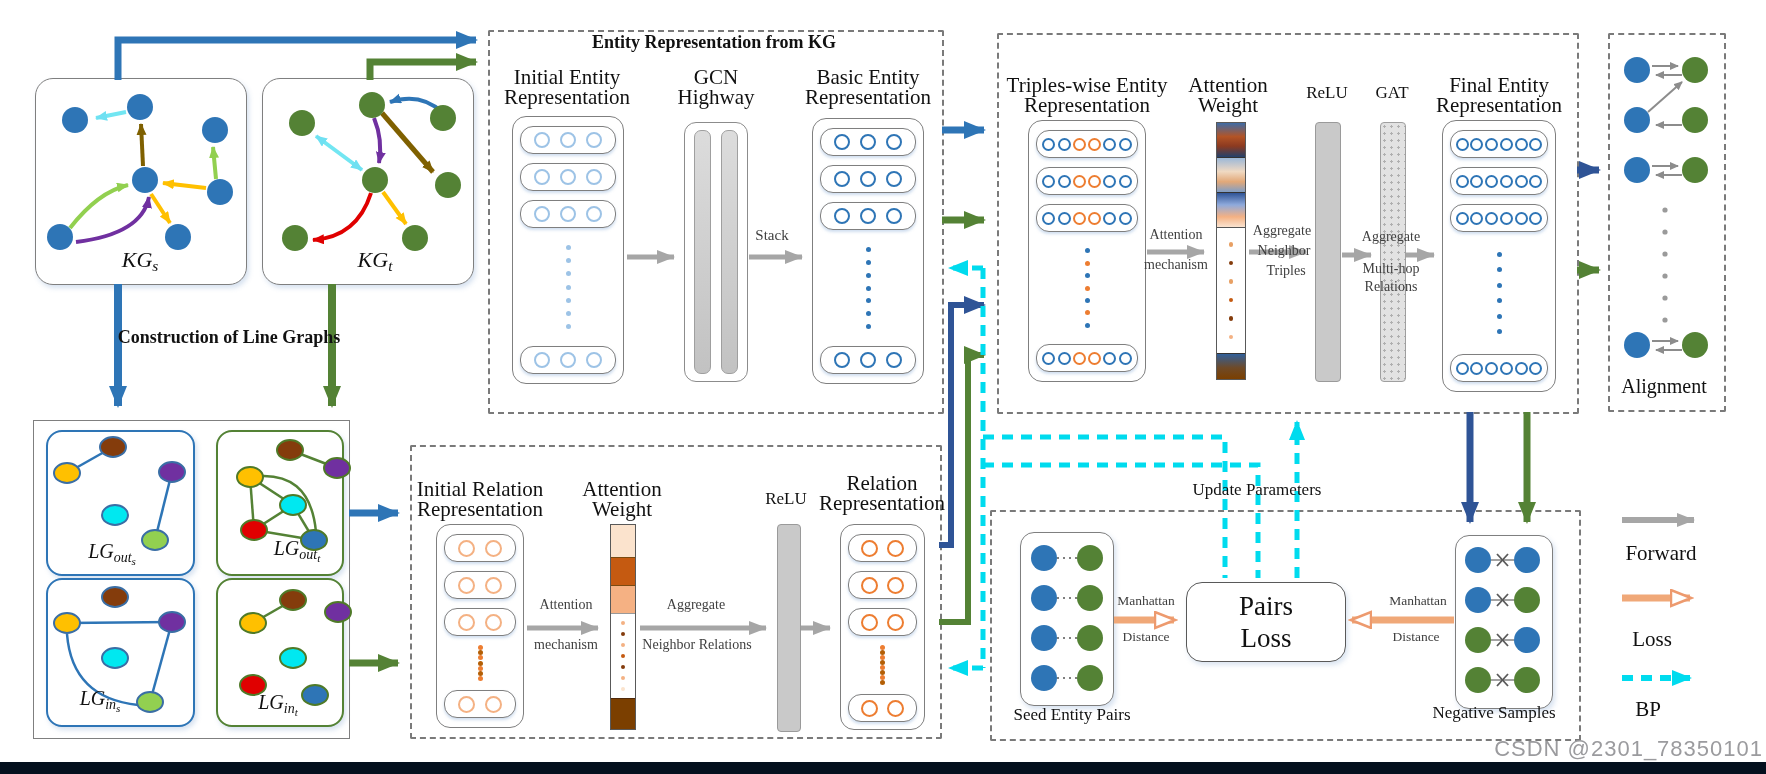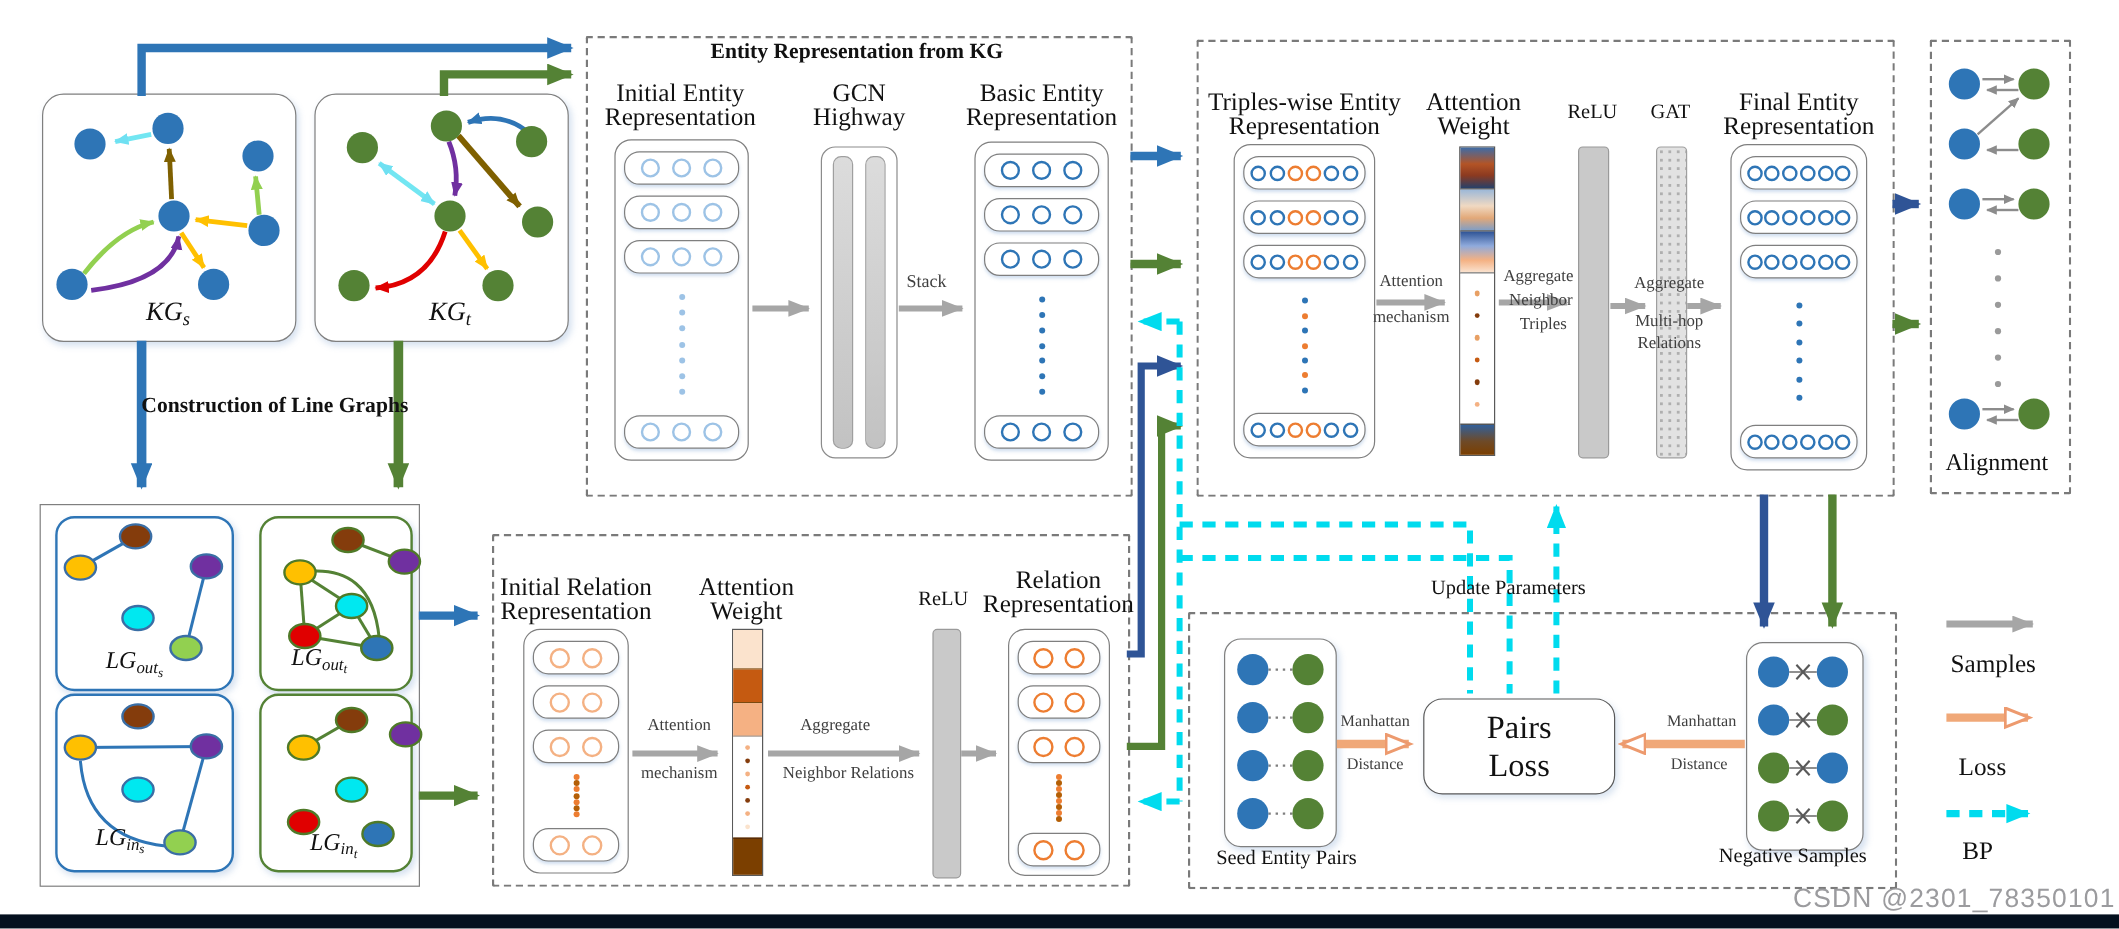--- a/index.html
+++ b/index.html
@@ -620,50 +620,50 @@
   <div class="lbl t16" style="left:1499px;top:74px;">Final Entity</div>
   <div class="lbl t16" style="left:1499px;top:94px;">Representation</div>
 
   <div class="lbl t16" style="left:480px;top:478px;">Initial Relation</div>
   <div class="lbl t16" style="left:480px;top:498px;">Representation</div>
   <div class="lbl t16" style="left:622px;top:478px;">Attention</div>
   <div class="lbl t16" style="left:622px;top:498px;">Weight</div>
   <div class="lbl sm" style="left:566px;top:598px;">Attention</div>
   <div class="lbl sm" style="left:566px;top:638px;">mechanism</div>
   <div class="lbl sm" style="left:696px;top:598px;">Aggregate</div>
-  <div class="lbl sm" style="left:697px;top:638px;margin-left:10px;">Neighbor Relations</div>
+  <div class="lbl sm" style="left:697px;top:638px;">Neighbor Relations</div>
   <div class="lbl t17" style="left:786px;top:490px;">ReLU</div>
   <div class="lbl t16" style="left:882px;top:472px;">Relation</div>
   <div class="lbl t16" style="left:882px;top:492px;">Representation</div>
 
   <div class="lbl t17" style="left:1257px;top:481px;">Update Parameters</div>
   <div class="lbl t17" style="left:1072px;top:706px;">Seed Entity Pairs</div>
   <div class="lbl sm13" style="left:1146px;top:594px;">Manhattan</div>
   <div class="lbl sm13" style="left:1146px;top:630px;">Distance</div>
   <div class="lbl sm13" style="left:1418px;top:594px;">Manhattan</div>
   <div class="lbl sm13" style="left:1416px;top:630px;">Distance</div>
   <div class="lbl t17" style="left:1494px;top:704px;">Negative Samples</div>
 
   <div class="lbl" style="left:1664px;top:376px;font-size:20px;">Alignment</div>
-  <div class="lbl" style="left:1661px;top:542px;font-size:21px;">Samples</div>
+  <div class="lbl" style="left:1661px;top:542px;font-size:21px;">Forward</div>
   <div class="lbl" style="left:1652px;top:628px;font-size:21px;">Loss</div>
   <div class="lbl" style="left:1648px;top:698px;font-size:21px;">BP</div>
 
   <div class="lbl t21" style="left:229px;top:328px;">Construction of Line Graphs</div>
 
   <div class="lbl it" style="left:140px;top:248px;font-size:22px;">
     <span>KG</span><span class="sub1">s</span>
   </div>
   <div class="lbl it" style="left:375px;top:248px;font-size:22px;">
     <span>KG</span><span class="sub1">t</span>
   </div>
   <div class="lbl it" style="left:112px;top:541px;font-size:20px;">
     <span>LG</span><span class="sub1">out</span><span class="sub2">s</span>
   </div>
-  <div class="lbl it" style="left:266px;top:538px;font-size:20px;">
+  <div class="lbl it" style="left:297px;top:538px;font-size:20px;">
     <span>LG</span><span class="sub1">out</span><span class="sub2">t</span>
   </div>
   <div class="lbl it" style="left:100px;top:688px;font-size:20px;">
     <span>LG</span><span class="sub1">in</span><span class="sub2">s</span>
   </div>
   <div class="lbl it" style="left:278px;top:692px;font-size:20px;">
     <span>LG</span><span class="sub1">in</span><span class="sub2">t</span>
   </div>
 
   <div class="watermark">CSDN @2301_78350101</div>

